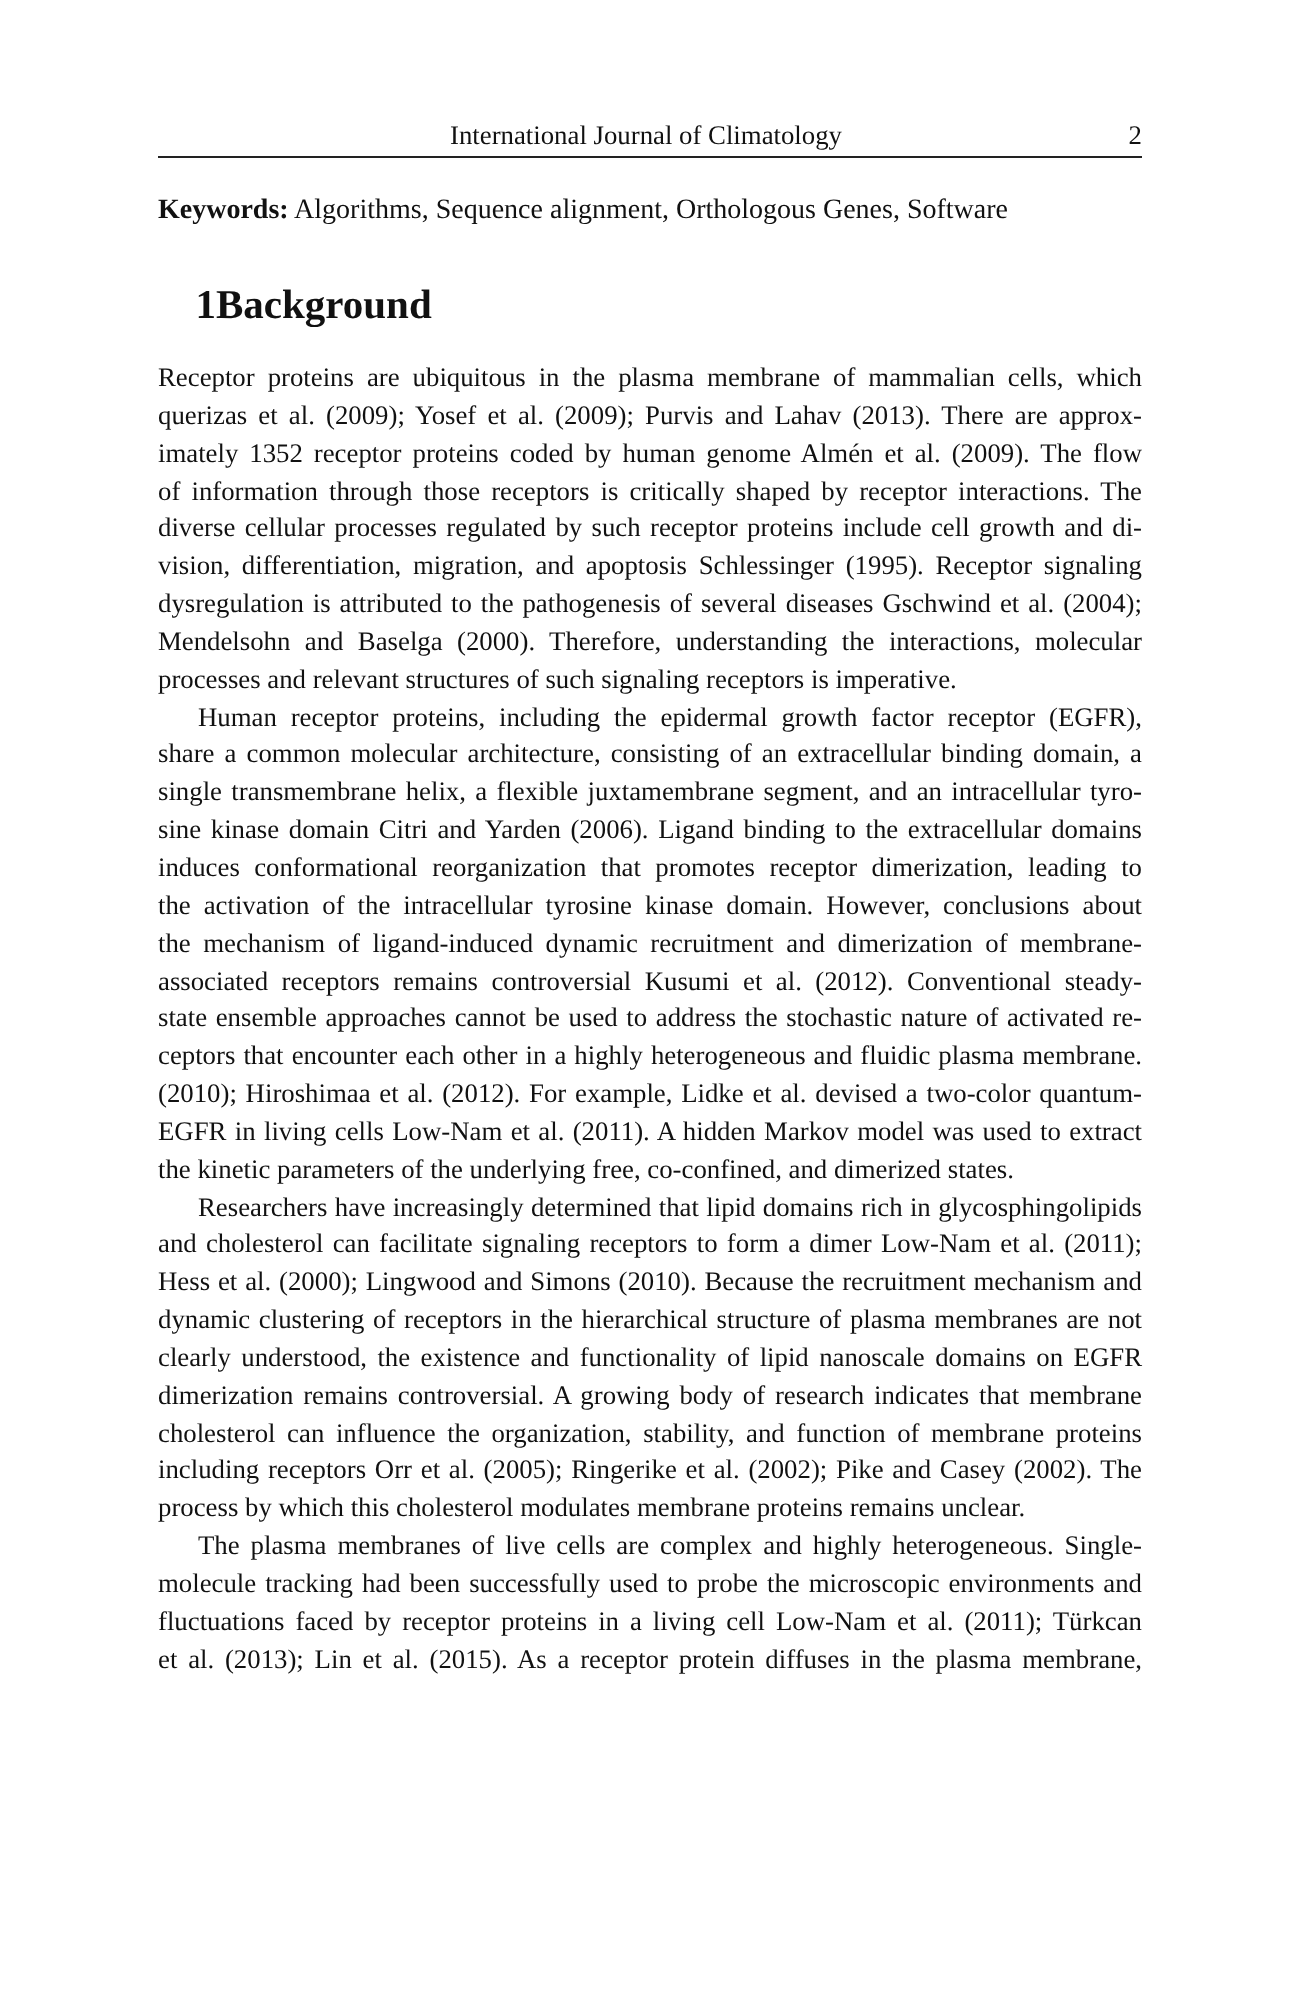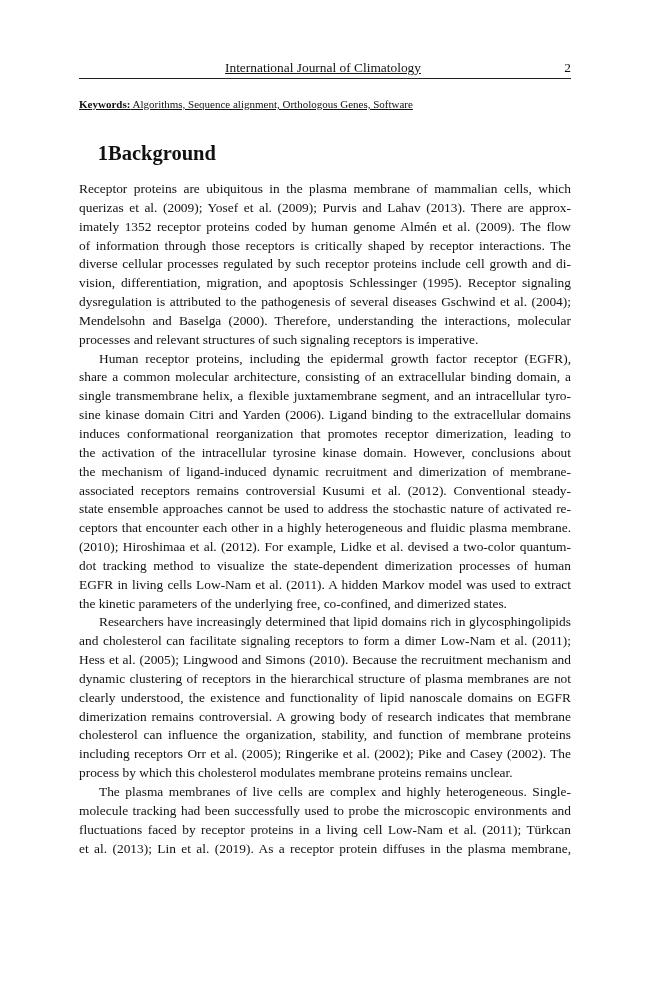--- a/index.html
+++ b/index.html
@@ -1,22 +1,22 @@
 <!DOCTYPE html>
 <html><head>
 <meta charset="utf-8">
 <style>
   html, body { margin: 0; padding: 0; background: #ffffff; }
   body { width: 650px; height: 1000px; position: relative; overflow: hidden;
          font-family: "Liberation Serif", "DejaVu Serif", serif; color: #111; }
   .header { position: absolute; left: 79px; top: 58px; width: 492px; height: 20px;
             border-bottom: 1px solid #222; font-size: 13.4px; }
-  .header .journal { position: absolute; left: 0; right: 4px; top: 2px; text-align: center; text-decoration: underline; }
+  .header .journal { position: absolute; left: 0; right: 4px; top: 2px; text-align: center; }
   .header .page-num { position: absolute; right: 0; top: 2px; }
-  .keywords { position: absolute; left: 79px; top: 98px; font-size: 11px; white-space: nowrap; text-decoration: underline; }
+  .keywords { position: absolute; left: 79px; top: 98px; font-size: 14px; white-space: nowrap; }
   .keywords b { font-weight: bold; }
   .section { position: absolute; left: 79px; top: 142px; font-size: 20.5px; font-weight: bold; white-space: nowrap; text-align: right; }
   .section .num { display: inline-block; width: 29px; }
   .body { position: absolute; left: 79px; top: 180px; width: 492px; font-size: 13.4px; }
   .line { display: block; height: 18.85px; line-height: 18.85px; white-space: nowrap;
           text-align: justify; text-align-last: justify; font-family: Liberation Serif, serif; }
   .line.last { text-align-last: left; }
   .line.indent { padding-left: 20px; }
 </style>
 </head>
@@ -50,34 +50,33 @@
       <span class="line">share a common molecular architecture, consisting of an extracellular binding domain, a</span>
       <span class="line">single transmembrane helix, a flexible juxtamembrane segment, and an intracellular tyro-</span>
       <span class="line">sine kinase domain Citri and Yarden (2006). Ligand binding to the extracellular domains</span>
       <span class="line">induces conformational reorganization that promotes receptor dimerization, leading to</span>
       <span class="line">the activation of the intracellular tyrosine kinase domain.  However, conclusions about</span>
       <span class="line">the mechanism of ligand-induced dynamic recruitment and dimerization of membrane-</span>
       <span class="line">associated receptors remains controversial Kusumi et al. (2012).  Conventional steady-</span>
       <span class="line">state ensemble approaches cannot be used to address the stochastic nature of activated re-</span>
       <span class="line">ceptors that encounter each other in a highly heterogeneous and fluidic plasma membrane.</span>
       <span class="line">(2010); Hiroshimaa et al. (2012). For example, Lidke et al. devised a two-color quantum-</span>
-      <span class="line">dot tracking method to visualize the state-dependent dimerization processes of human</span>
       <span class="line">EGFR in living cells Low-Nam et al. (2011).  A hidden Markov model was used to extract</span>
       <span class="line last">the kinetic parameters of the underlying free, co-confined, and dimerized states.</span>
     </div>
     <div>
       <span class="line indent">Researchers have increasingly determined that lipid domains rich in glycosphingolipids</span>
       <span class="line">and cholesterol can facilitate signaling receptors to form a dimer Low-Nam et al. (2011);</span>
-      <span class="line">Hess et al. (2005); Lingwood and Simons (2010).  Because the recruitment mechanism and</span>
+      <span class="line">Hess et al. (2000); Lingwood and Simons (2010).  Because the recruitment mechanism and</span>
       <span class="line">dynamic clustering of receptors in the hierarchical structure of plasma membranes are not</span>
       <span class="line">clearly understood, the existence and functionality of lipid nanoscale domains on EGFR</span>
       <span class="line">dimerization remains controversial.  A growing body of research indicates that membrane</span>
       <span class="line">cholesterol can influence the organization, stability, and function of membrane proteins</span>
       <span class="line">including receptors Orr et al. (2005); Ringerike et al. (2002); Pike and Casey (2002). The</span>
       <span class="line last">process by which this cholesterol modulates membrane proteins remains unclear.</span>
     </div>
     <div>
       <span class="line indent">The plasma membranes of live cells are complex and highly heterogeneous.  Single-</span>
       <span class="line">molecule tracking had been successfully used to probe the microscopic environments and</span>
       <span class="line">fluctuations faced by receptor proteins in a living cell Low-Nam et al. (2011); Türkcan</span>
-      <span class="line">et al. (2013); Lin et al. (2019).  As a receptor protein diffuses in the plasma membrane,</span>
+      <span class="line">et al. (2013); Lin et al. (2015).  As a receptor protein diffuses in the plasma membrane,</span>
     </div>
   </div>
 
 </body></html>

